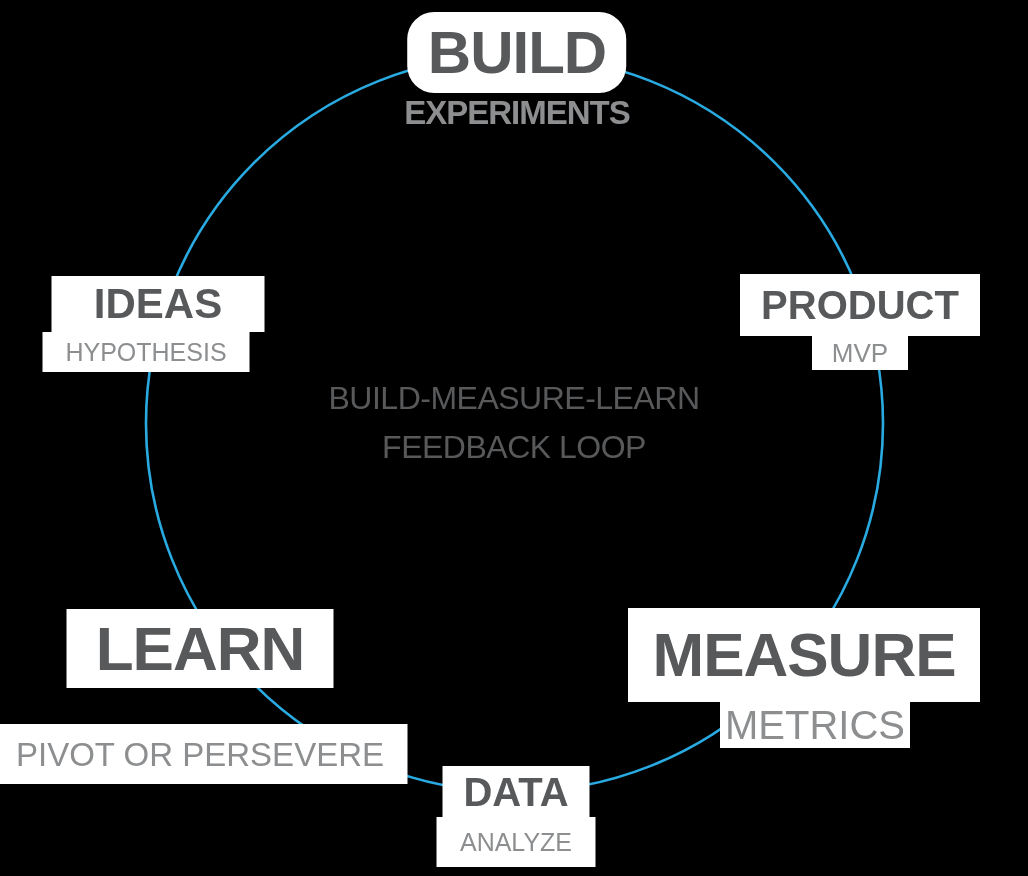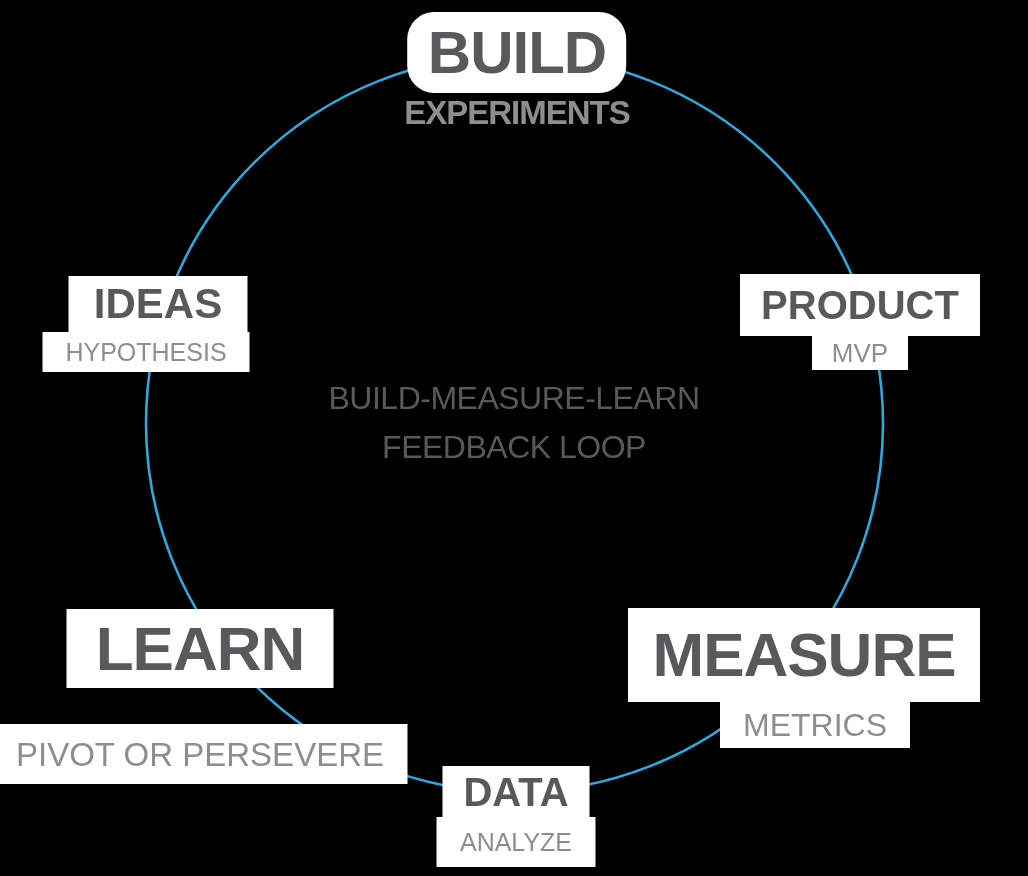--- a/index.html
+++ b/index.html
@@ -81,39 +81,39 @@
   .node-product .main { width: 240px; height: 62px; }
   .node-product .title { font-size: 40px; }
   .node-product .subbox { width: 96px; height: 34px; }
   .node-product .sub-text { font-size: 26px; }
 
   
   .node-measure { left: 804px; top: 608px; }
   .node-measure .main { width: 352px; height: 94px; }
   .node-measure .title { font-size: 62px; letter-spacing: -1px; }
   .node-measure .subbox { width: 190px; height: 46px; margin-left: 22px; }
-  .node-measure .sub-text { font-size: 32px; }
+  .node-measure .sub-text { font-size: 40px; }
 
   
   .node-data { left: 516px; top: 766px; }
   .node-data .main { width: 147px; height: 51px; }
   .node-data .title { font-size: 40px; }
   .node-data .subbox { width: 159px; height: 50px; }
   .node-data .sub-text { font-size: 25px; }
 
   
   .node-learn { left: 200px; top: 609px; gap: 36px; }
   .node-learn .main { width: 267px; height: 79px; }
   .node-learn .title { font-size: 62px; letter-spacing: -1px; }
   .node-learn .subbox { width: 415px; height: 60px; }
   .node-learn .sub-text { font-size: 33px; }
 
   
   .node-ideas { left: 158px; top: 276px; }
-  .node-ideas .main { width: 179px; height: 56px; }
+  .node-ideas .main { width: 213px; height: 56px; }
   .node-ideas .title { font-size: 42px; }
   .node-ideas .subbox { width: 207px; height: 40px; margin-left: -24px; }
   .node-ideas .sub-text { font-size: 25px; text-align: center; }
 </style>
 </head>
 <body>
 
 <div class="stage">
 
   <svg class="loop" viewBox="0 0 1028 876" aria-hidden="true">

